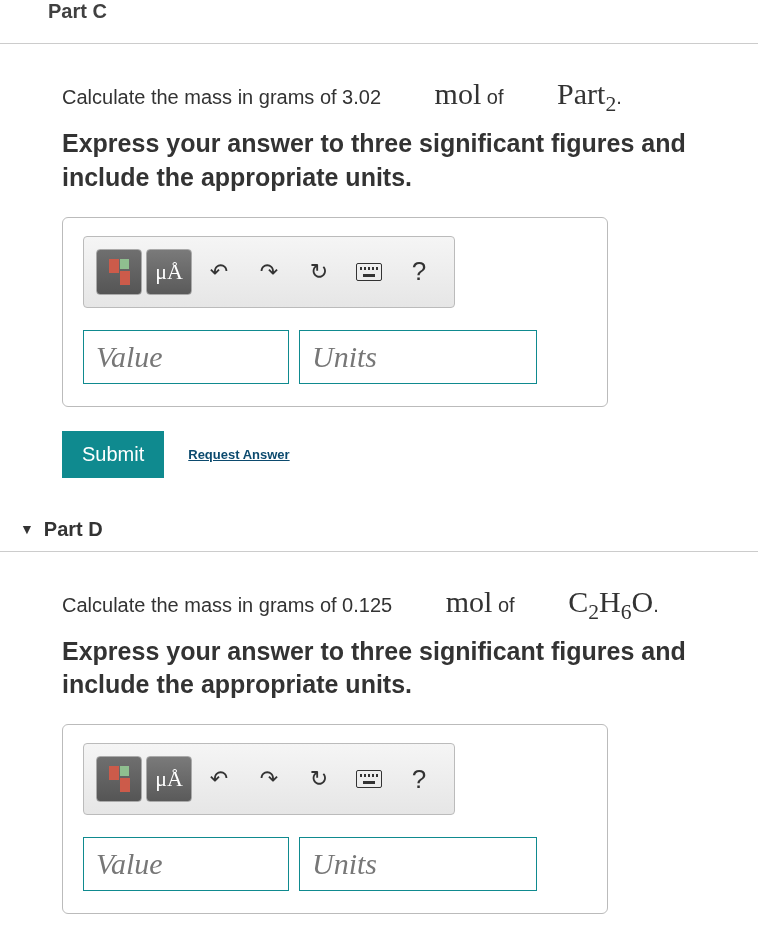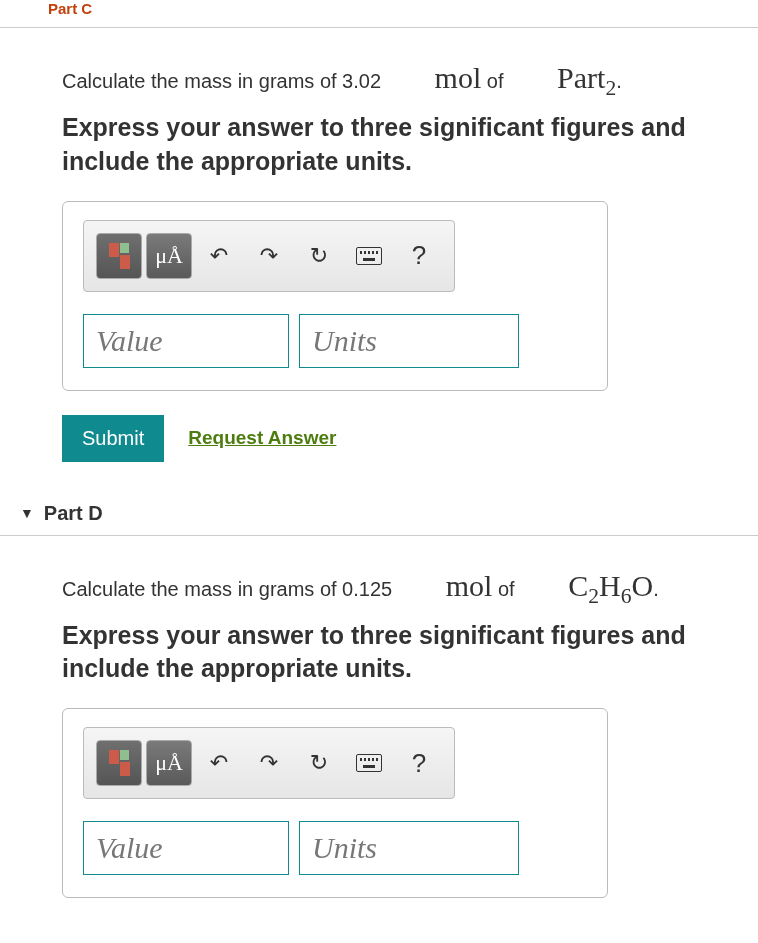--- a/index.html
+++ b/index.html
@@ -126,38 +126,38 @@
     align-items: center;
     padding: 8px 12px;
     font-family: "Times New Roman", Times, serif;
     font-style: italic;
     font-size: 30px;
     color: #777;
     background: #fff;
     cursor: text;
   }
   .value-input { width: 206px; }
-  .units-input { width: 220px; }
+  .units-input { width: 238px; }
   .actions {
     margin-top: 24px;
     display:flex;
     align-items:center;
     gap: 24px;
   }
   .submit-btn {
     background: #0f8a8f;
     color: #fff;
     font-size: 20px;
     border: none;
     padding: 12px 20px;
     cursor: pointer;
   }
   .request-link {
-    color: #4d7c0f;
-    font-size: 19px;
+    color: #0c4a6e;
+    font-size: 13px;
     font-weight: bold;
     text-decoration: underline;
     cursor: pointer;
   }
   .kbd-icon {
     width: 26px; height: 18px;
     border: 1.5px solid #333;
     border-radius: 2px;
     position: relative;
   }
@@ -165,24 +165,24 @@
     content:"";
     position:absolute; left:3px; right:3px; top:3px; height:3px;
     background: repeating-linear-gradient(90deg,#333 0 2px, transparent 2px 4px);
   }
   .kbd-icon::after {
     content:"";
     position:absolute; left:6px; right:6px; bottom:3px; height:3px;
     background:#333;
   }
   .top-partial {
-    padding: 0 20px 10px 48px;
+    padding: 0 20px 20px 48px;
     font-weight:bold;
-    font-size:15px;
-    color:#c2410c;
+    font-size:20px;
+    color:#404040;
     border-bottom:1px solid #ccc;
   }
 </style>
 </head>
 <body>
 
 <div class="top-partial">Part C</div>
 
 <div class="content">
   <div class="question-text">

